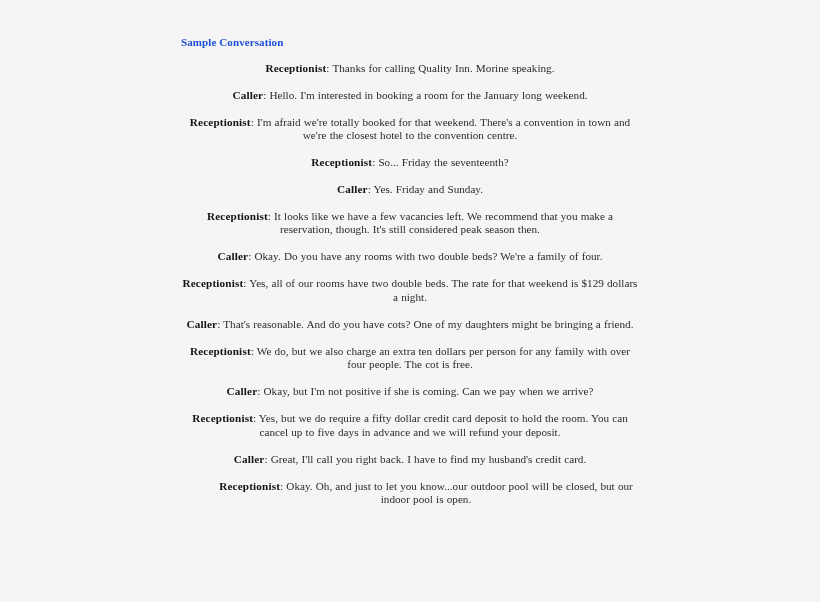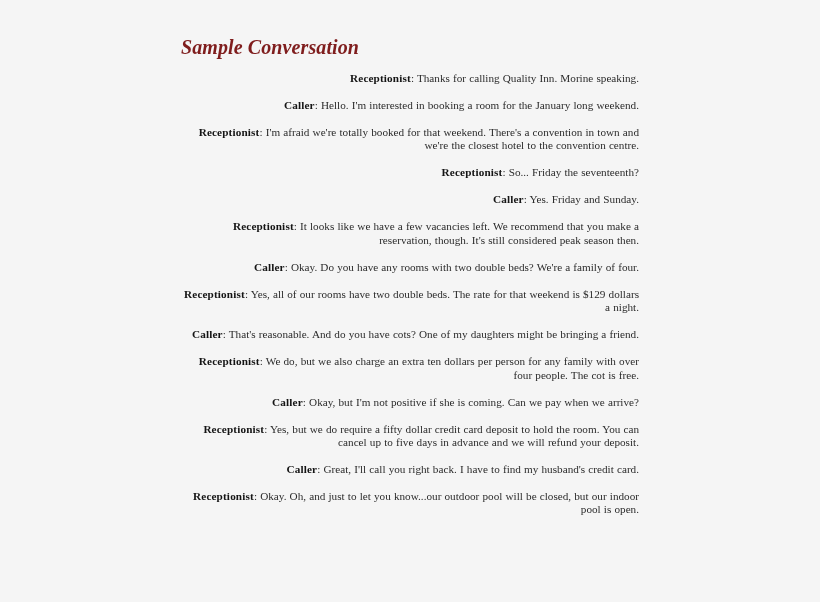--- a/index.html
+++ b/index.html
@@ -14,37 +14,37 @@
     color: #2b2b2b;
     overflow: hidden;
   }
   #document-page {
     position: absolute;
     left: 181px;
     top: 36px;
     width: 458px;
   }
   #page-title {
-    font-size: 20px;
+    font-size: 11px;
     font-weight: bold;
     letter-spacing: 0.1px;
     margin: 0 0 13px 0;
     line-height: 1.15;
-    color: #7f1d1d;
-    font-style: italic;
+    color: #1d4ed8;
   }
   .transcript-line {
     font-size: 11.2px;
     line-height: 13.4px;
     margin: 0 0 13.6px 0;
-    text-align: right;
+    text-align: center;
     word-spacing: 0.35px;
   }
   .transcript-line:last-child {
     margin-bottom: 0;
+    margin-left: 32px;
   }
   .speaker-label {
     font-weight: bold;
     color: #141414;
     letter-spacing: 0.15px;
   }
   .speaker-sep {
     font-weight: normal;
   }
   .utterance-text {

